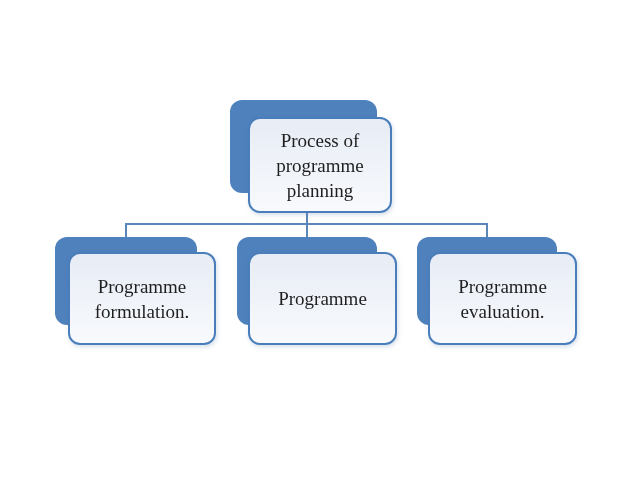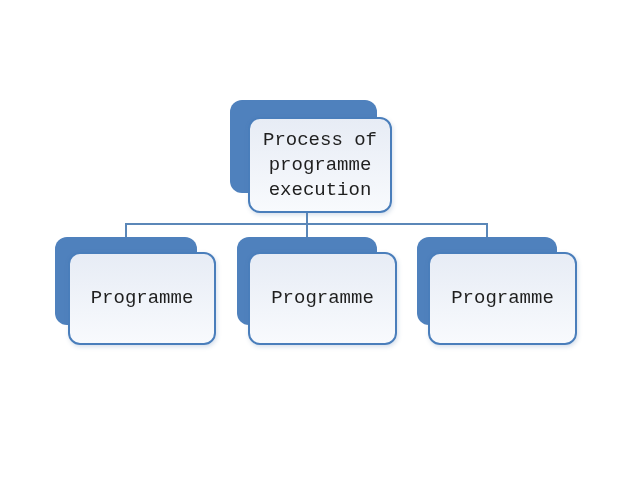--- a/index.html
+++ b/index.html
@@ -5,21 +5,21 @@
   html, body {
     margin: 0;
     padding: 0;
     background: #ffffff;
   }
   .canvas {
     position: relative;
     width: 638px;
     height: 478px;
     background: var(--background, #ffffff);
-    font-family: Liberation Mono, monospace;
+    font-family: Liberation Serif, serif;
     overflow: hidden;
   }
   .connector {
     position: absolute;
     background: var(--connector, #5b87b8);
   }
   .connector.v { width: 2px; }
   .connector.h { height: 2px; }
   .node-back {
     position: absolute;
@@ -54,38 +54,40 @@
   <div class="connector h" style="left:125px; top:223px; width:363px;"></div>
   <div class="connector v" style="left:125px; top:223px; height:14px;"></div>
   <div class="connector v" style="left:306px; top:223px; height:14px;"></div>
   <div class="connector v" style="left:486px; top:223px; height:14px;"></div>
 
   <div class="node-back" style="left:230px; top:100px; width:147px; height:93px;"></div>
   <div class="node-front" style="left:248px; top:117px; width:144px; height:96px;">
     <div class="node-label">
       <span>Process of</span>
       <span>programme</span>
-      <span>execution</span>
+      <span>planning</span>
     </div>
   </div>
 
   <div class="node-back" style="left:55px; top:237px; width:142px; height:88px;"></div>
   <div class="node-front" style="left:68px; top:252px; width:148px; height:93px;">
     <div class="node-label">
       <span>Programme</span>
+      <span>formulation.</span>
     </div>
   </div>
 
   <div class="node-back" style="left:237px; top:237px; width:140px; height:88px;"></div>
   <div class="node-front" style="left:248px; top:252px; width:149px; height:93px;">
     <div class="node-label">
       <span>Programme</span>
     </div>
   </div>
 
   <div class="node-back" style="left:417px; top:237px; width:140px; height:88px;"></div>
   <div class="node-front" style="left:428px; top:252px; width:149px; height:93px;">
     <div class="node-label">
       <span>Programme</span>
+      <span>evaluation.</span>
     </div>
   </div>
 
 </div>
 
 </body></html>

